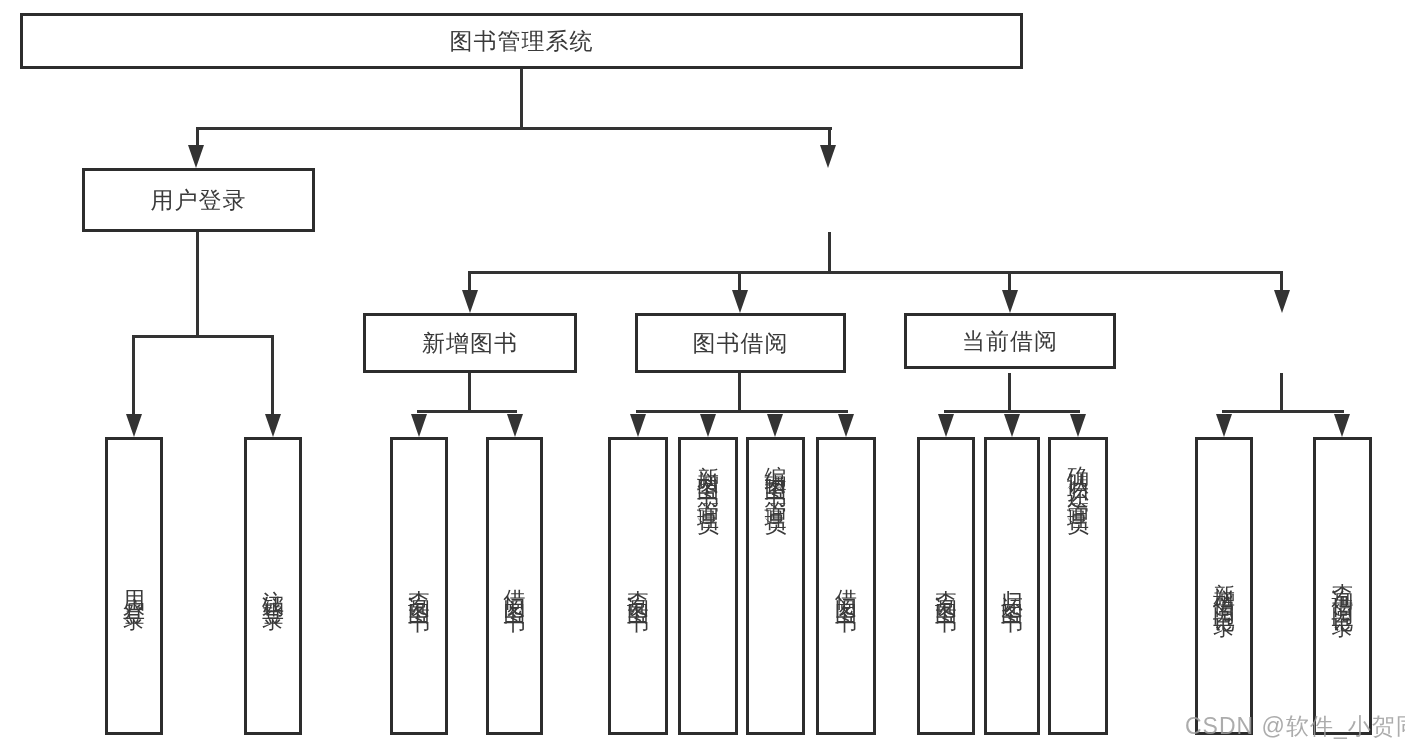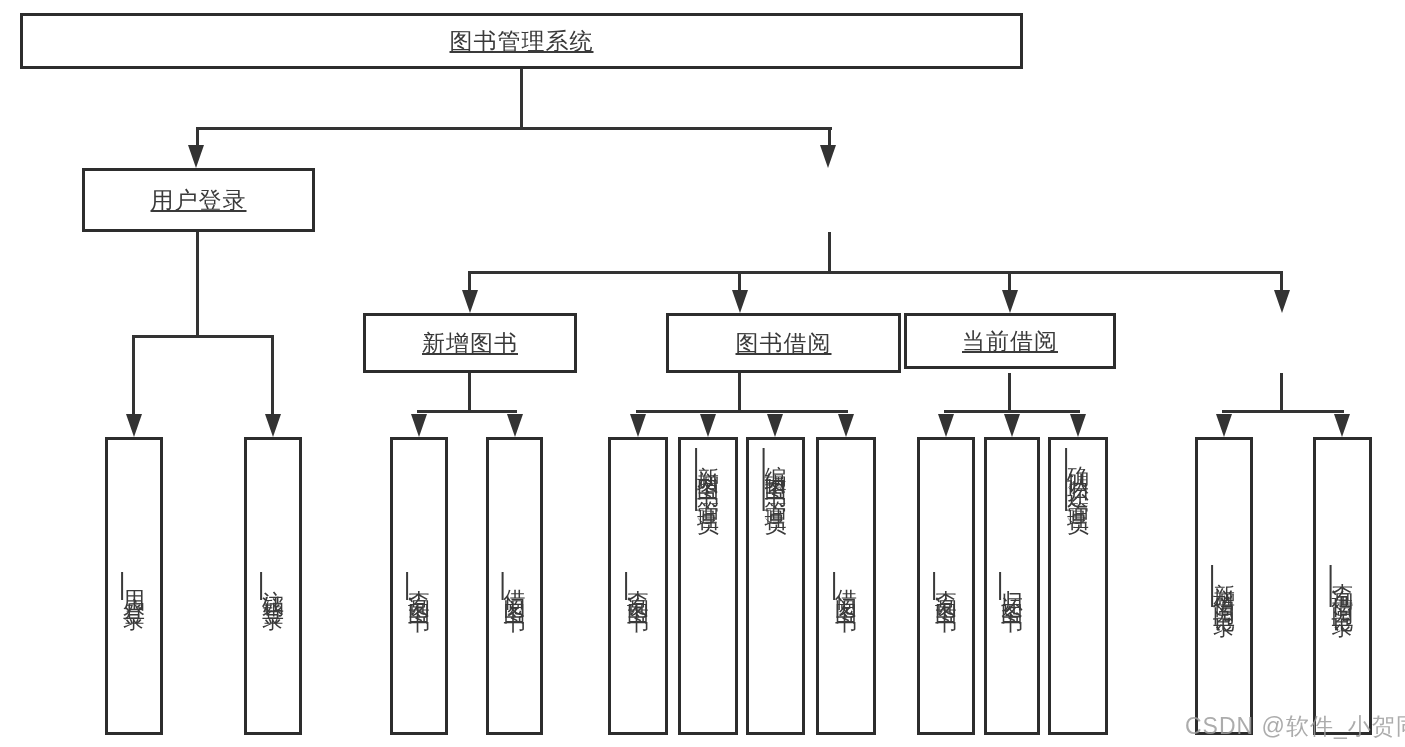--- a/index.html
+++ b/index.html
@@ -12,21 +12,20 @@
   }
   .box{
     position:absolute;
     box-sizing:border-box;
     background:#ffffff;
     border:3px solid #2d2d2d;
     display:flex;
     align-items:center;
     justify-content:center;
     color:#3a3a3a;
-    text-decoration:underline;
   }
   .hbox .lbl{
     font-size:23px;
     letter-spacing:1px;
     white-space:nowrap;
   }
   .vbox{align-items:center;}
   .vbox.vtop{align-items:flex-start;padding-top:8px;}
   .vlbl{
     writing-mode:vertical-rl;
@@ -110,21 +109,21 @@
     <span class="lbl">图书管理系统</span>
   </div>
 
   <div class="box hbox" style="left:82px;top:168px;width:233px;height:64px">
     <span class="lbl">用户登录</span>
   </div>
 
   <div class="box hbox" style="left:363px;top:313px;width:214px;height:60px">
     <span class="lbl">新增图书</span>
   </div>
-  <div class="box hbox" style="left:666px;top:313px;width:235px;height:60px">
+  <div class="box hbox" style="left:635px;top:313px;width:211px;height:60px">
     <span class="lbl">图书借阅</span>
   </div>
   <div class="box hbox" style="left:904px;top:313px;width:212px;height:56px">
     <span class="lbl">当前借阅</span>
   </div>
 
   <div class="box vbox" style="left:105px;top:437px;width:58px;height:298px">
     <span class="vlbl">用户登录</span>
   </div>
   <div class="box vbox" style="left:244px;top:437px;width:58px;height:298px">

